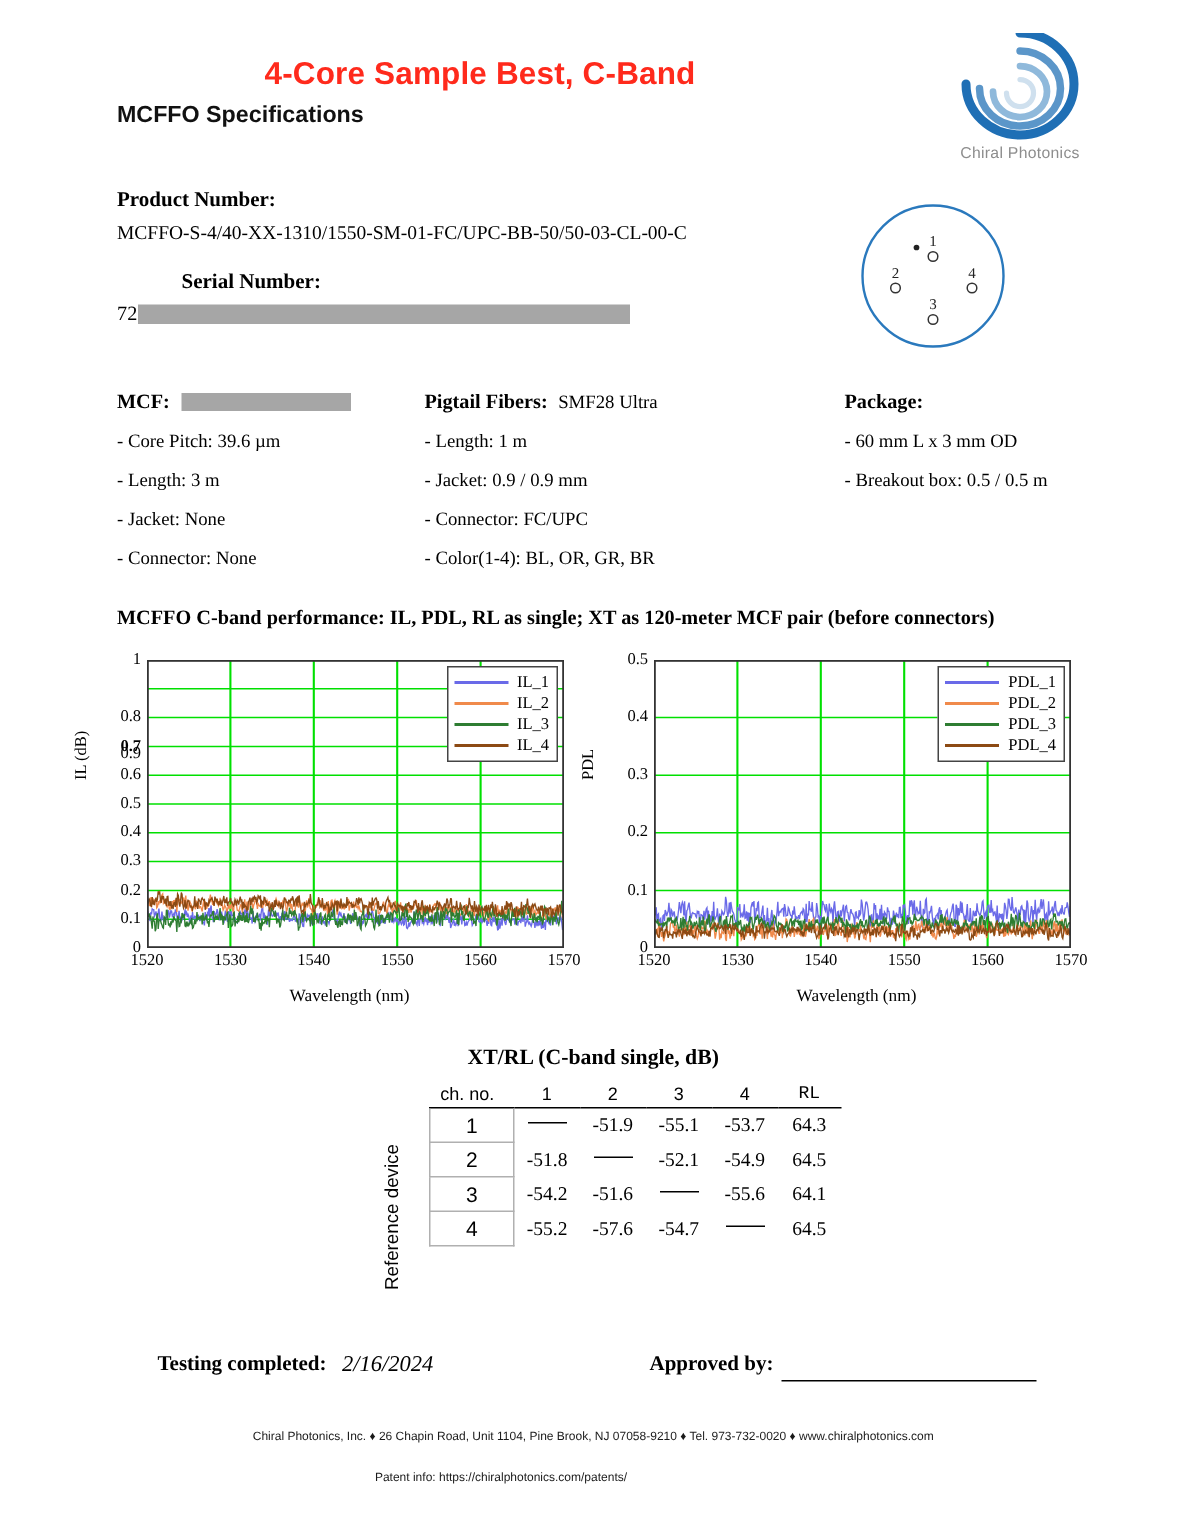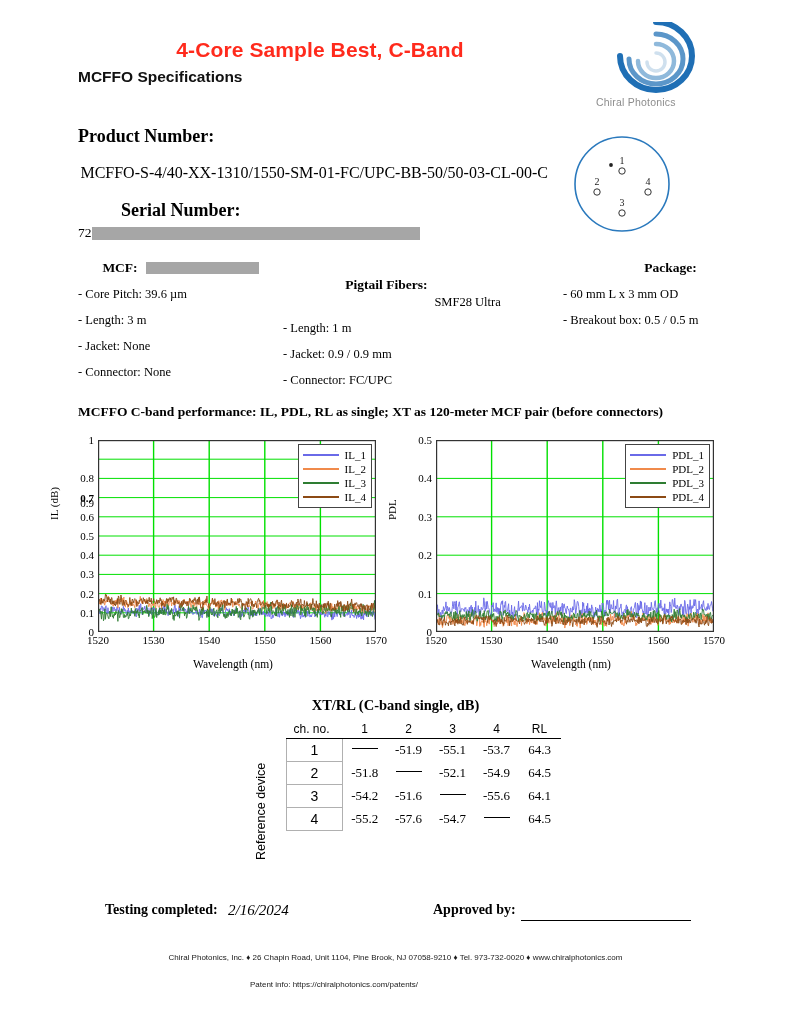--- a/index.html
+++ b/index.html
@@ -20,48 +20,48 @@
     text-align:center;
     font-family:"Liberation Sans", sans-serif;
     font-weight:bold; font-size:21px; color:#ff2a1c;
     letter-spacing:.1px;
   }
   #subtitle {
     position:absolute; left:78px; top:68px;
     font-family:"Liberation Sans", sans-serif;
     font-weight:bold; font-size:15.5px; color:#111;
   }
-  #logo-wrap { position:absolute; left:596px; top:22px; width:120px; }
+  #logo-wrap { position:absolute; left:620px; top:22px; width:120px; text-align:center; }
   #logo-mark { width:92px; height:72px; margin:0 auto; display:block; }
   #logo-text {
     margin-top:2px; font-family:"Liberation Sans", sans-serif;
     font-size:10.5px; color:#8d8d8d; letter-spacing:.2px;
   }
 
   
   #identity { position:absolute; left:78px; top:126px; width:470px; }
-  .field-label { font-weight:bold; font-size:18px; }
-  .field-value { font-size:16px; margin-top:17px;text-align:right; }
+  .field-label { font-weight:bold; font-size:14px; }
+  .field-value { font-size:13px; margin-top:5px; }
   #serial-label { margin-top:18px;margin-left:43px; }
   #serial-row { display:flex; align-items:center; margin-top:4px; }
   #serial-prefix { font-size:13.5px; }
   #serial-redaction { display:inline-block; height:13px; width:328px; background:#a6a6a6; }
 
   
   #core-diagram { position:absolute; left:565px; top:134px; width:120px; height:104px; }
   #core-diagram svg { display:block; }
 
   
   #specs { position:absolute; left:78px; top:260px; width:700px; display:flex; }
   .spec-col { }
   .spec-col.c1 { width:205px; }
   .spec-col.c2 { width:280px; }
   .spec-col.c3 { width:215px; }
-  .spec-head { font-weight:bold; font-size:13.5px; display:flex; align-items:center;justify-content:center; }
-  .spec-head .hv { font-weight:normal; font-size:12.5px; margin-left:7px;margin-top:35px; }
+  .spec-head { font-weight:bold; font-size:13.5px; display:flex; align-items:center; }
+  .spec-head .hv { font-weight:normal; font-size:12.5px; margin-left:7px; }
   .mcf-redaction { display:inline-block; height:12px; width:113px; background:#a6a6a6; margin-left:8px; }
   .spec-item { font-size:12.5px; margin-top:11px; }
 
   
   #perf-title {
     position:absolute; left:78px; top:404px;
     font-weight:bold; font-size:13.5px;
   }
   .chart-block { position:absolute; top:432px; width:350px; height:240px; }
   #chart-il  { left:50px; }
@@ -103,21 +103,21 @@
   }
   table.xt { border-collapse:collapse; margin-left:24px; }
   table.xt th, table.xt td { font-size:13px; text-align:center; }
   table.xt thead th {
     font-family:"Liberation Sans", sans-serif;
     font-weight:normal; font-size:12px;
     border-bottom:1px solid #000; padding:2px 0 2px 0;
   }
   table.xt thead th.ch-head { padding-right:6px; width:56px; }
   table.xt thead th.num { width:44px; }
-  table.xt thead th.rl { width:42px; }
+  table.xt thead th.rl { width:42px;font-family:Liberation Mono, monospace; }
   table.xt tbody td.rowhead {
     font-family:"Liberation Sans", sans-serif;
     font-size:14px; width:32px; height:23px;
     border:1px solid #b0b0b0;
   }
   table.xt tbody td.val { width:44px; height:23px; }
   table.xt tbody td.val.rlv { width:42px; }
   .dash { display:inline-block; width:26px; border-top:1.6px solid #000; vertical-align:middle; position:relative; top:-3px;}
 
   
@@ -206,20 +206,21 @@
   </div>
 
   <div class="spec-col c2">
     <div class="spec-head">
       <span>Pigtail Fibers:</span>
       <span class="hv">SMF28 Ultra</span>
     </div>
     <div class="spec-item">- Length: 1 m</div>
     <div class="spec-item">- Jacket: 0.9 / 0.9 mm</div>
     <div class="spec-item">- Connector: FC/UPC</div>
+    <div class="spec-item">- Color(1-4): BL, OR, GR, BR</div>
   </div>
 
   <div class="spec-col c3">
     <div class="spec-head">
       <span>Package:</span>
     </div>
     <div class="spec-item">- 60 mm L x 3 mm OD</div>
     <div class="spec-item">- Breakout box: 0.5 / 0.5 m</div>
   </div>
 </div>

